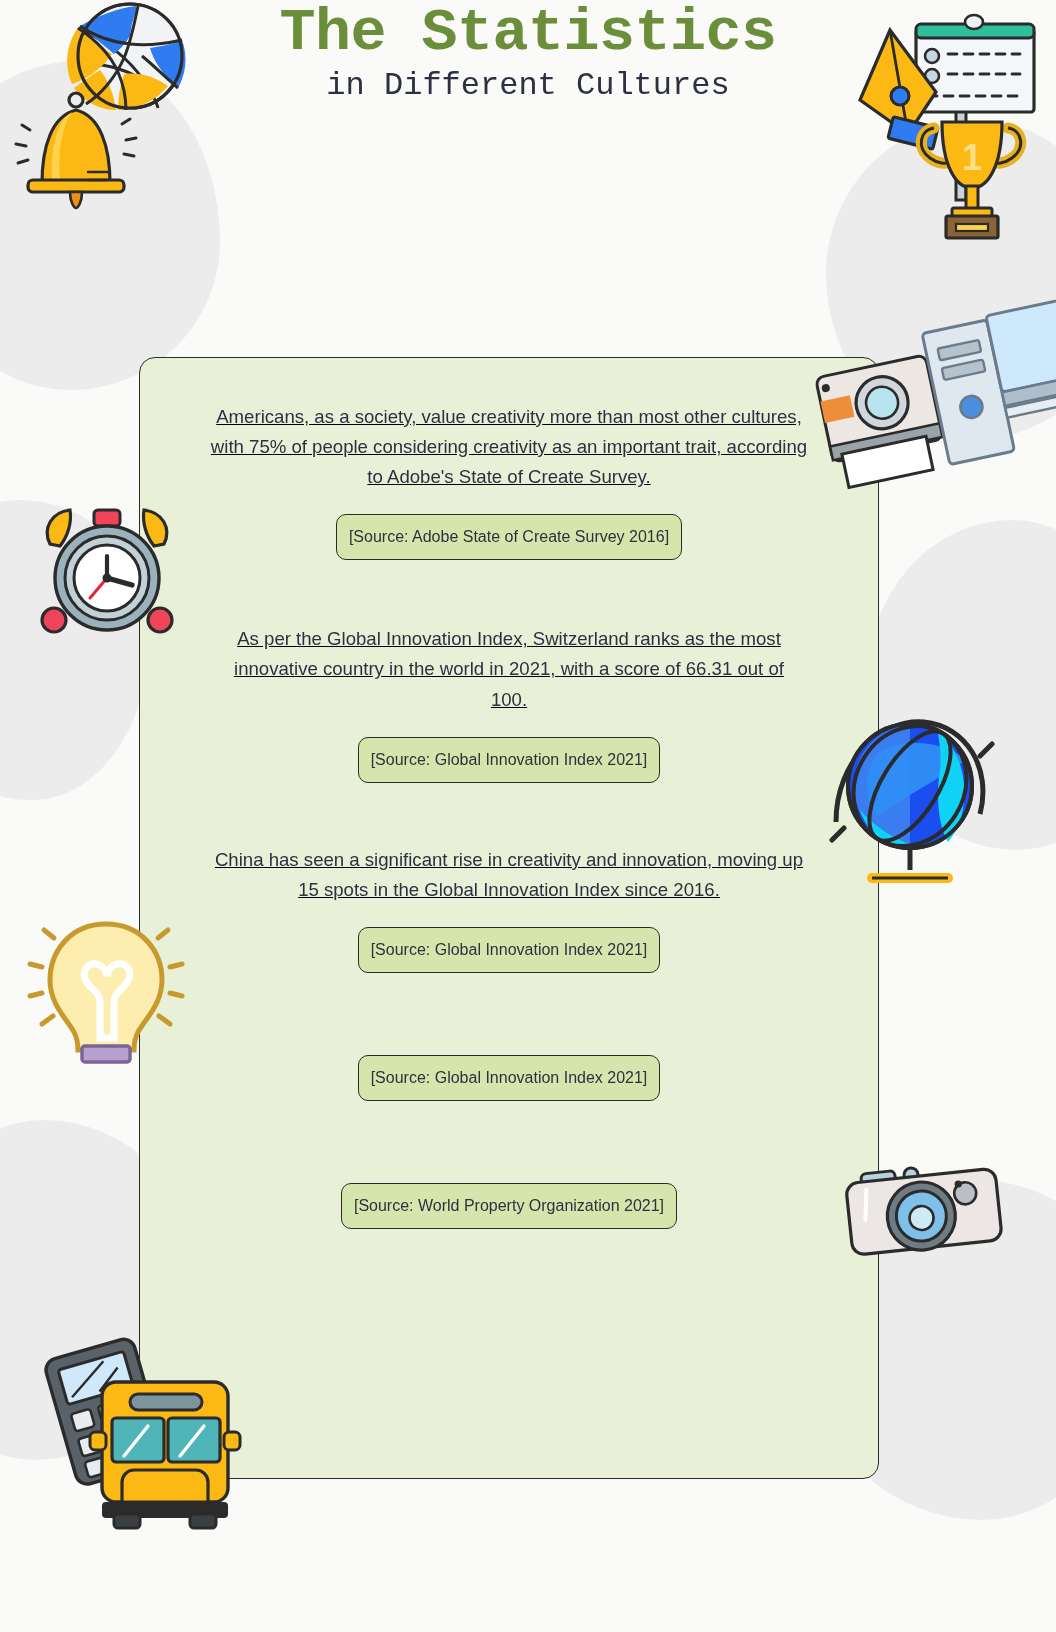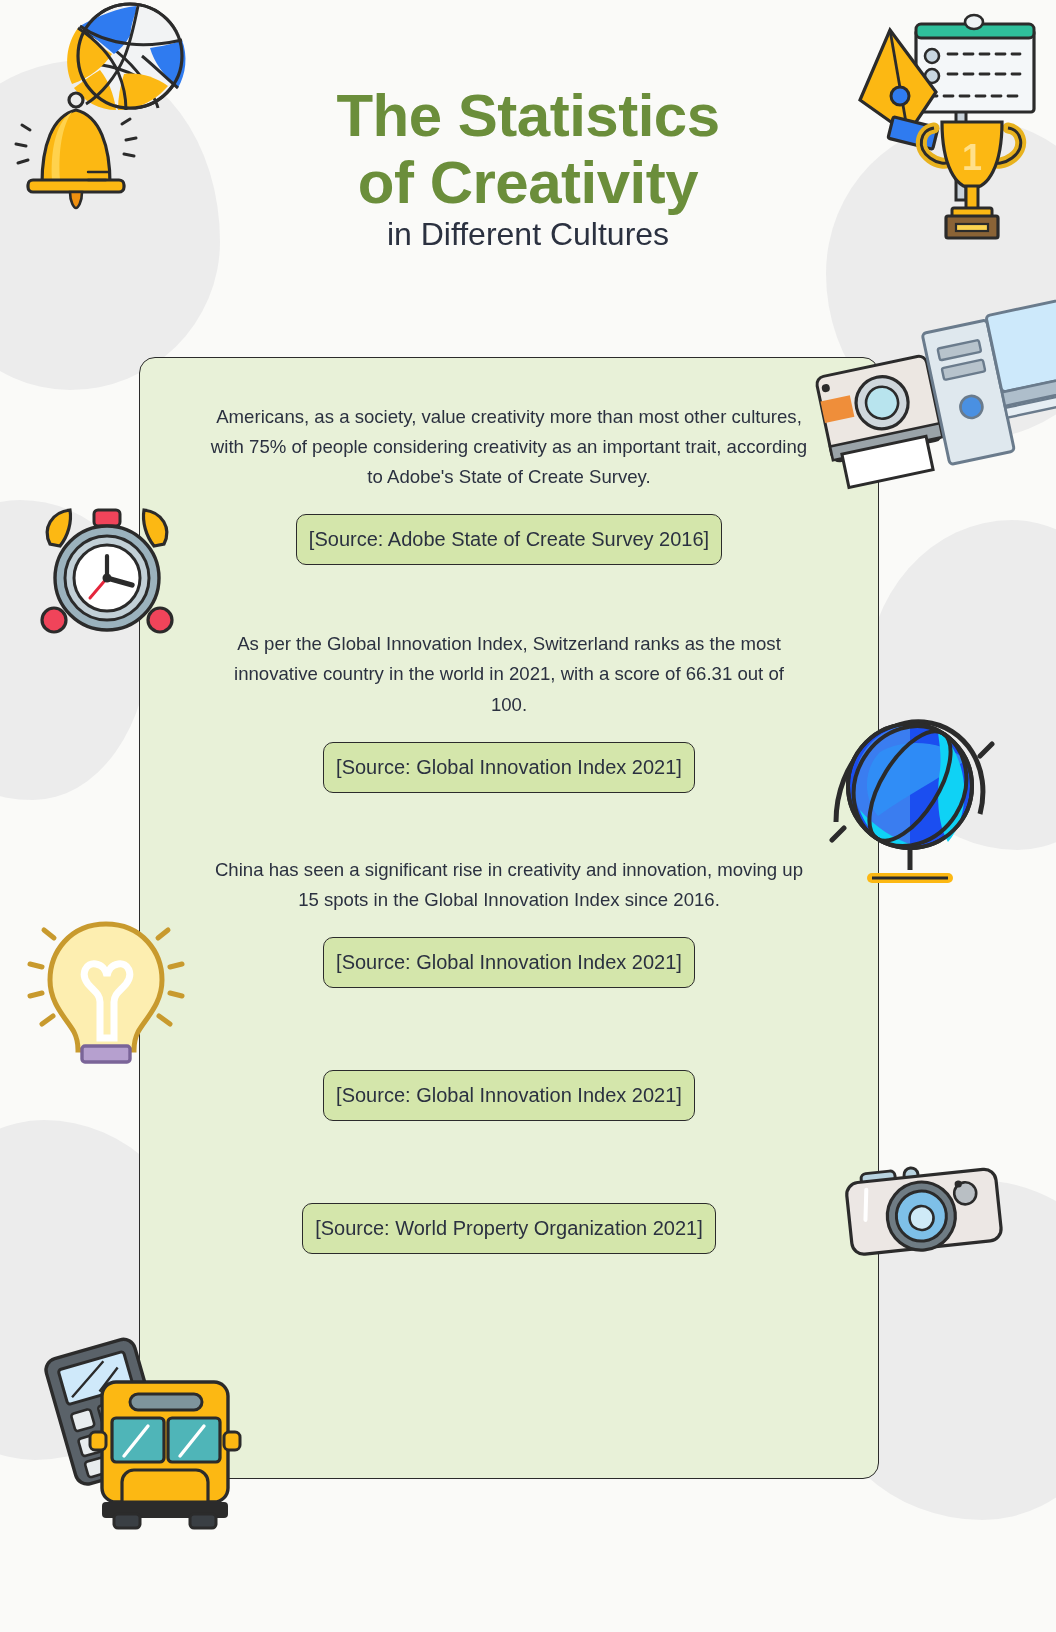--- a/index.html
+++ b/index.html
@@ -14,52 +14,53 @@
   
   .blob { position: absolute; background: #ececec; border-radius: 50%; z-index: 0; }
   .blob-tl { left: -80px; top: 60px; width: 300px; height: 330px; border-radius: 55% 45% 50% 50% / 50% 55% 45% 50%; }
   .blob-ml { left: -110px; top: 500px; width: 260px; height: 300px; border-radius: 50% 50% 45% 55% / 55% 45% 55% 45%; }
   .blob-lb { left: -100px; top: 1120px; width: 300px; height: 340px; border-radius: 48% 52% 55% 45% / 52% 48% 52% 48%; }
   .blob-tr { right: -70px; top: 120px; width: 300px; height: 320px; border-radius: 50% 50% 52% 48% / 48% 52% 48% 52%; }
   .blob-mr { right: -90px; top: 520px; width: 280px; height: 330px; border-radius: 52% 48% 46% 54% / 50% 50% 50% 50%; }
   .blob-br { right: -80px; top: 1180px; width: 320px; height: 340px; border-radius: 50% 50% 48% 52% / 54% 46% 54% 46%; }
 
   
-  .header { position: relative; z-index: 5; padding-top: 82px; text-align: center; }
+  .header { position: relative; z-index: 5; text-align: center; font-family: Liberation Mono, monospace; }
   .title {
     font-size: 60px; font-weight: bold; color: #6b8e3b;
     line-height: 1.12; letter-spacing: -0.5px;
   }
   .subtitle {
     font-size: 32px; color: #2b3140; font-weight: 400;
   }
 
   
   .panel {
     position: absolute; left: 139px; top: 357px;
     width: 740px; height: 1122px;
     background: #e8f1d8;
     border: 1.6px solid #2b2b2b;
     border-radius: 16px;
     z-index: 4;
     padding: 44px 36px 30px 36px;
+    text-decoration: underline;
   }
   .stat-block { text-align: center; }
   .stat-text {
     font-size: 18.6px; color: #2b3140; line-height: 1.62;
     max-width: 600px; margin: 0 auto;
   }
   .source-chip {
     display: inline-block;
     margin-top: 22px;
     padding: 13px 12px;
     background: #d4e6ab;
     border: 1.6px solid #2b2b2b;
     border-radius: 10px;
-    font-size: 20px; color: #2b3140;
+    font-size: 16px; color: #2b3140;
   }
   .gap-1 { height: 64px; }
   .gap-2 { height: 62px; }
   .gap-3 { height: 60px; }
   .gap-4 { height: 60px; }
 
   
   .ill { position: absolute; z-index: 6; }
   .ill svg { display: block; overflow: visible; }
   #volleyball-bell { left: 18px; top: -6px; }
@@ -79,21 +80,20 @@
   <div class="blob blob-tl"></div>
   <div class="blob blob-ml"></div>
   <div class="blob blob-lb"></div>
   <div class="blob blob-tr"></div>
   <div class="blob blob-mr"></div>
   <div class="blob blob-br"></div>
 
   <div class="header">
     <div class="title">
       <div>The Statistics</div>
-      <div>of Creativity</div>
     </div>
     <div class="subtitle">in Different Cultures</div>
   </div>
 
   <div class="panel">
 
     <div class="stat-block">
       <div class="stat-text">Americans, as a society, value creativity more than most other cultures, with 75% of people considering creativity as an important trait, according to Adobe's State of Create Survey.</div>
       <div class="source-chip">[Source: Adobe State of Create Survey 2016]</div>
     </div>

